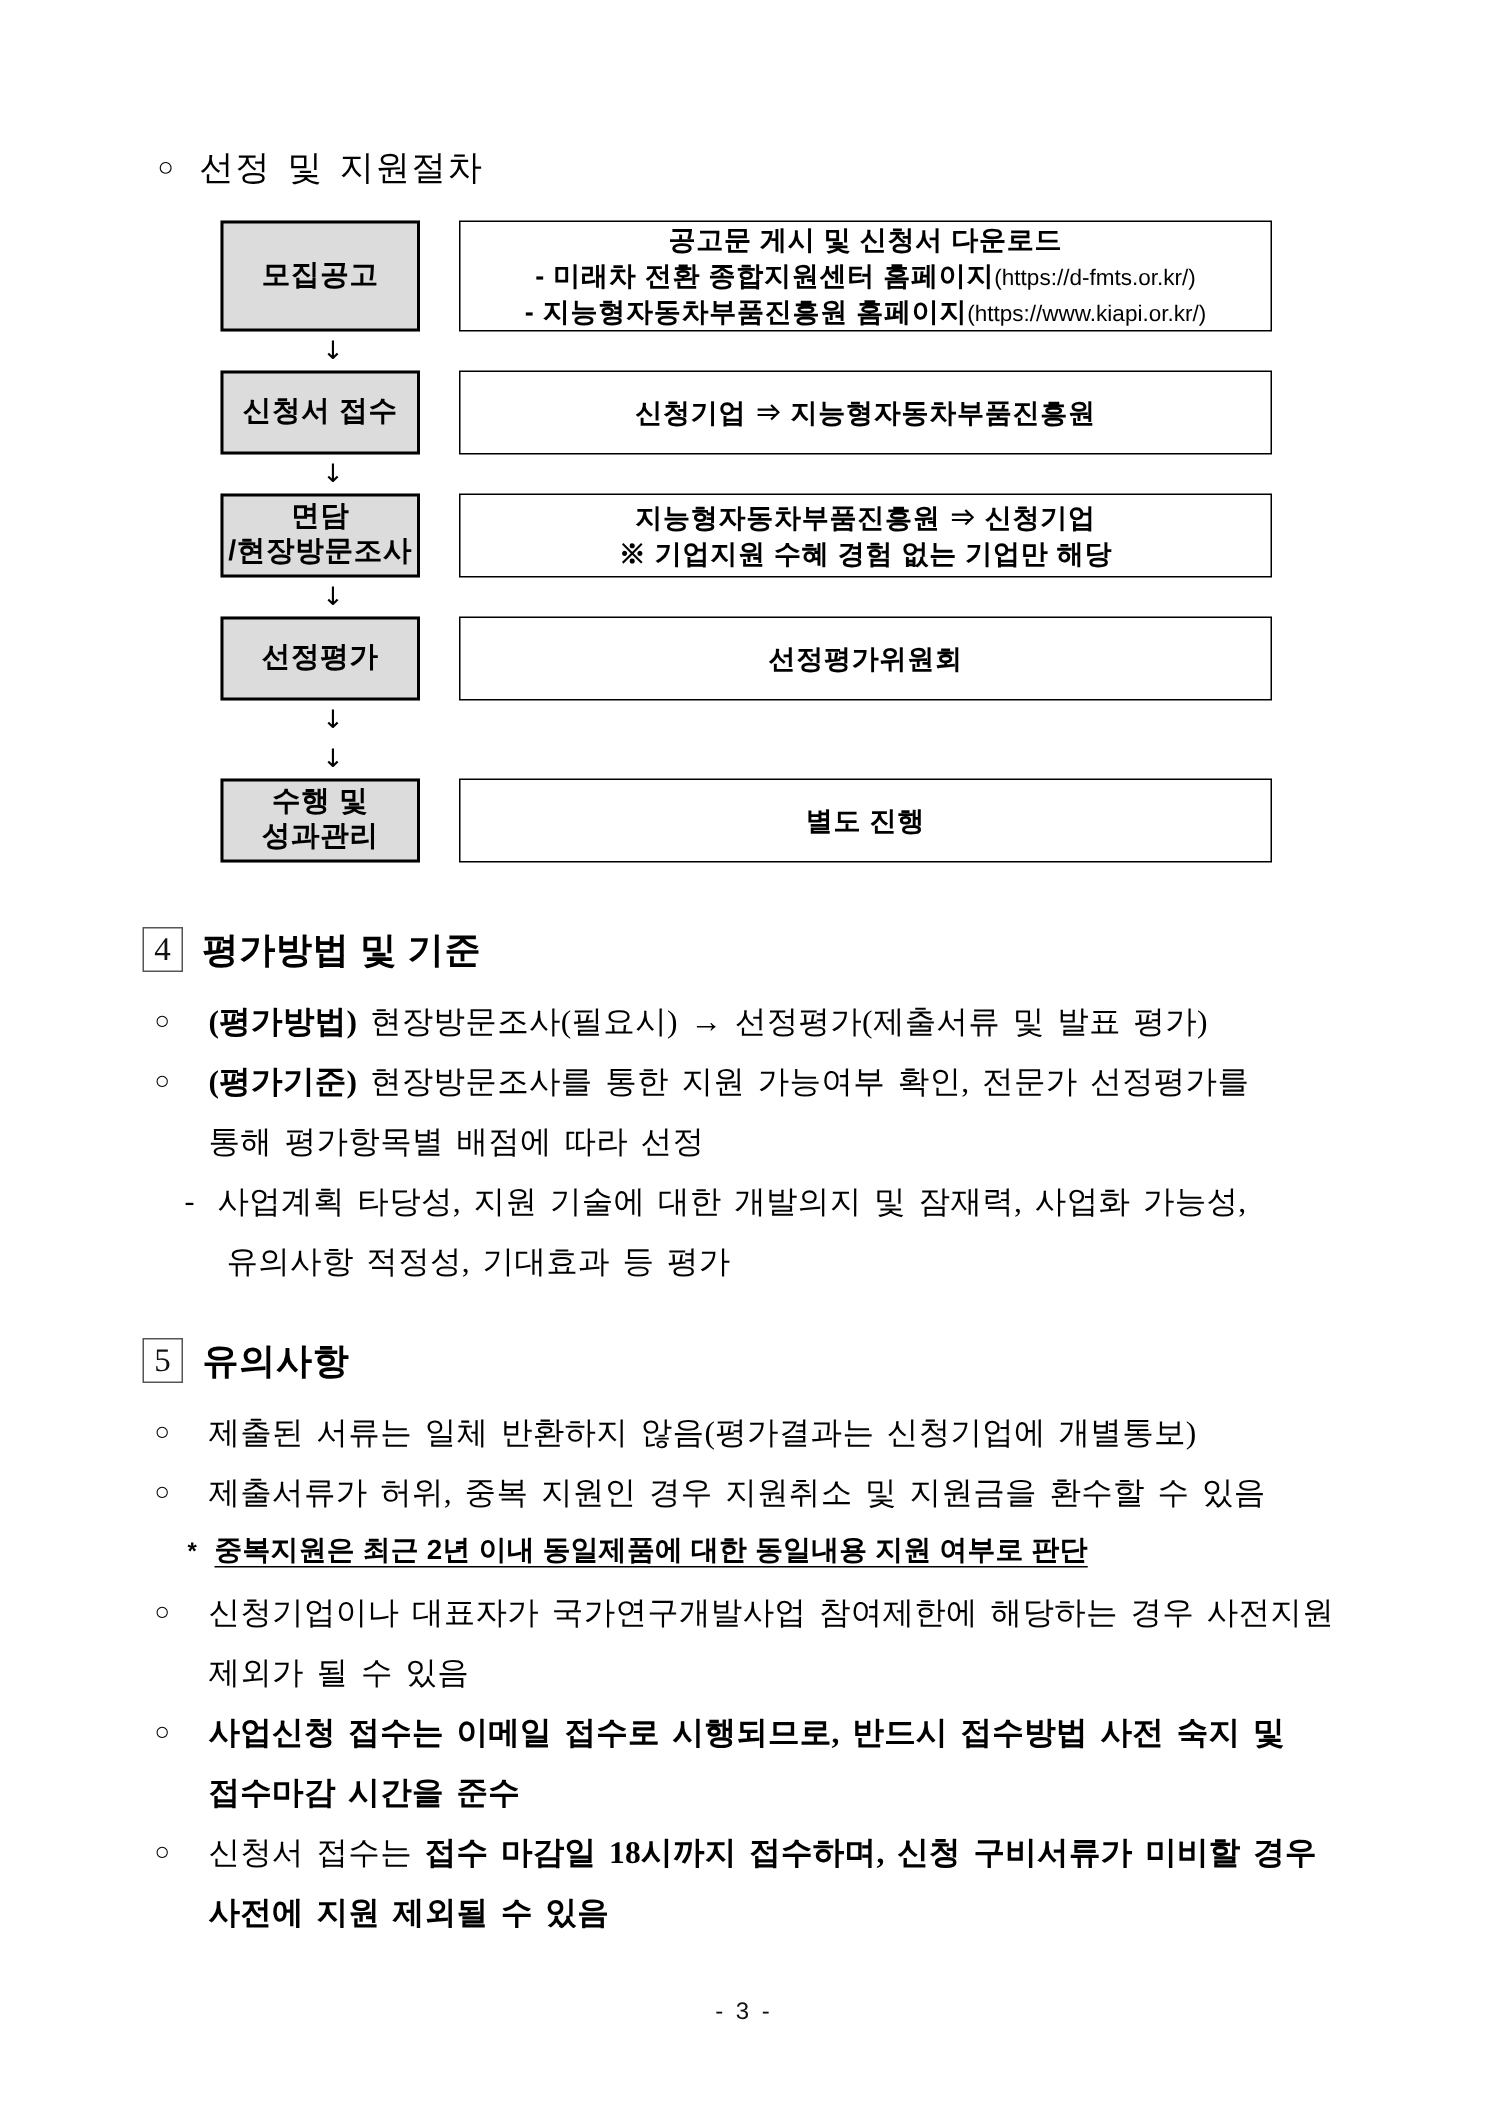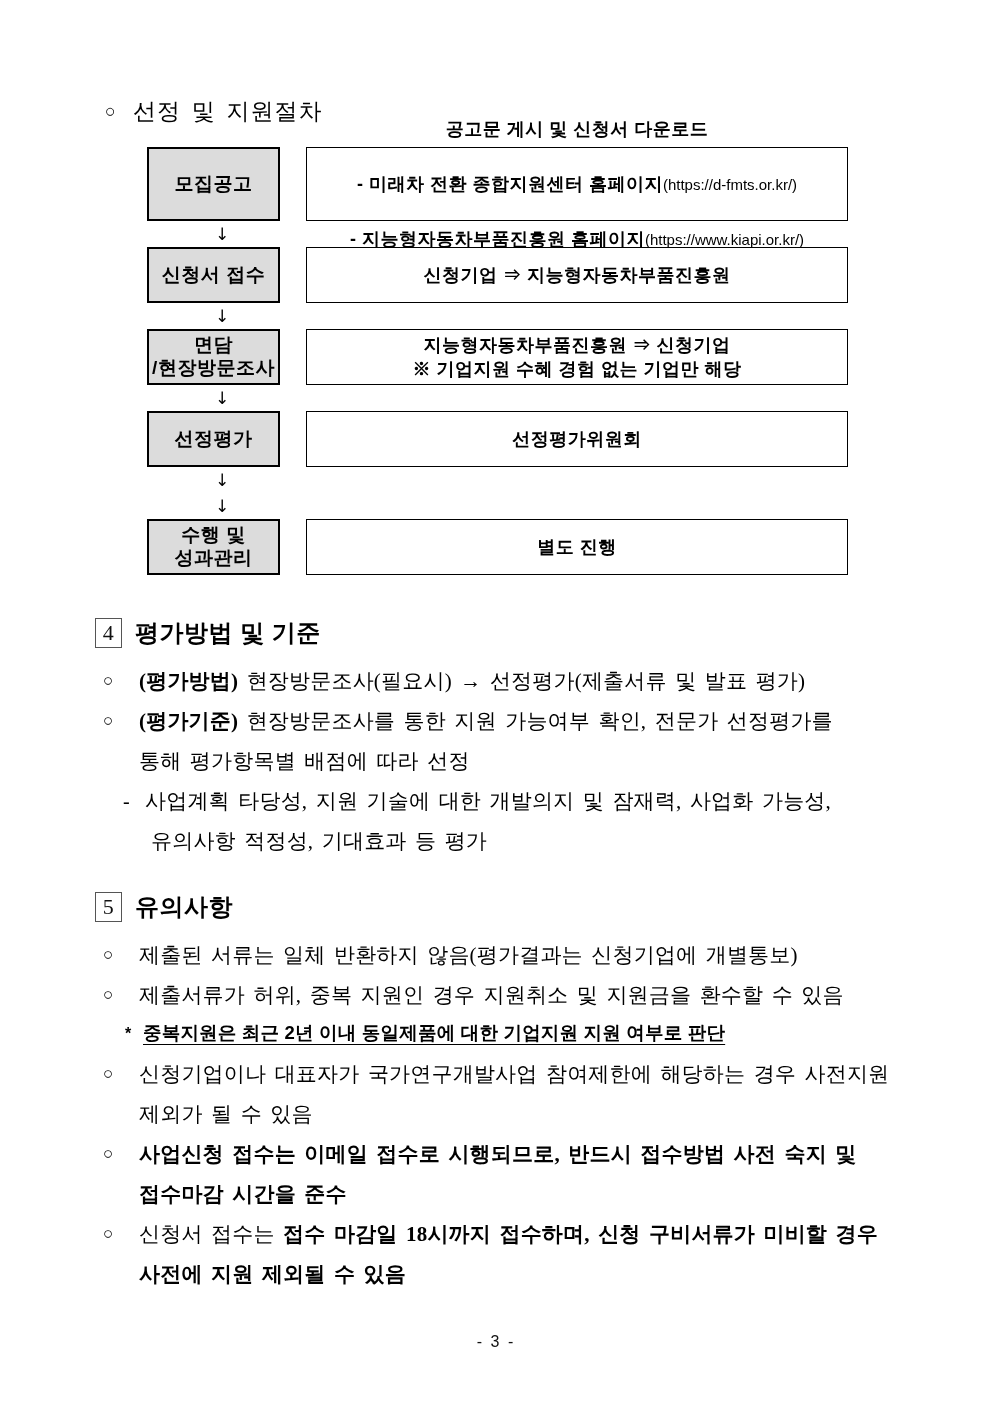--- a/index.html
+++ b/index.html
@@ -35,21 +35,21 @@
     letter-spacing: 0.5px;
   }
   .flow-right {
     width: 542px; margin-left: 26px;
     background: #fff; border: 1px solid #000;
     display: flex; flex-direction: column; justify-content: center; align-items: center;
     font-family: "Liberation Sans", sans-serif; font-weight: bold;
     font-size: 18px; line-height: 1.35; text-align: center;
     letter-spacing: 0.5px;
   }
-  .row-tall .flow-left, .row-tall .flow-right { height: 74px; gap: 31px; }
+  .row-tall .flow-left, .row-tall .flow-right { height: 74px; }
   .row-std  .flow-left, .row-std  .flow-right { height: 56px; }
   .flow-right .url { font-weight: normal; font-size: 15px; letter-spacing: 0; font-family: "Liberation Sans", sans-serif; }
   .flow-arrow {
     width: 150px; height: 26px; text-align: center;
     font-size: 17px; line-height: 26px; font-family: "DejaVu Sans", sans-serif;
   }
 
   
   .section-heading {
     display: flex; align-items: center;
@@ -196,21 +196,21 @@
       <div class="bullet gap-sm">
         <span class="marker">○</span>
         <span class="body">제출된 서류는 일체 반환하지 않음(평가결과는 신청기업에 개별통보)</span>
       </div>
       <div class="bullet">
         <span class="marker">○</span>
         <span class="body">제출서류가 허위, 중복 지원인 경우 지원취소 및 지원금을 환수할 수 있음</span>
       </div>
       <div class="note-line">
         <span class="marker">*</span>
-        <span class="body">중복지원은 최근 2년 이내 동일제품에 대한 기업지원 지원 여부로 판단</span>
+        <span class="body">중복지원은 최근 2년 이내 동일제품에 대한 동일내용 지원 여부로 판단</span>
       </div>
       <div class="bullet">
         <span class="marker">○</span>
         <span class="body"><span>신청기업이나 대표자가 국가연구개발사업 참여제한에 해당하는 경우 사전지원</span><br><span>제외가 될 수 있음</span></span>
       </div>
       <div class="bullet">
         <span class="marker">○</span>
         <span class="body"><span class="b">사업신청 접수는 이메일 접수로 시행되므로, 반드시 접수방법 사전 숙지 및</span><br><span class="b">접수마감 시간을 준수</span></span>
       </div>
       <div class="bullet">

